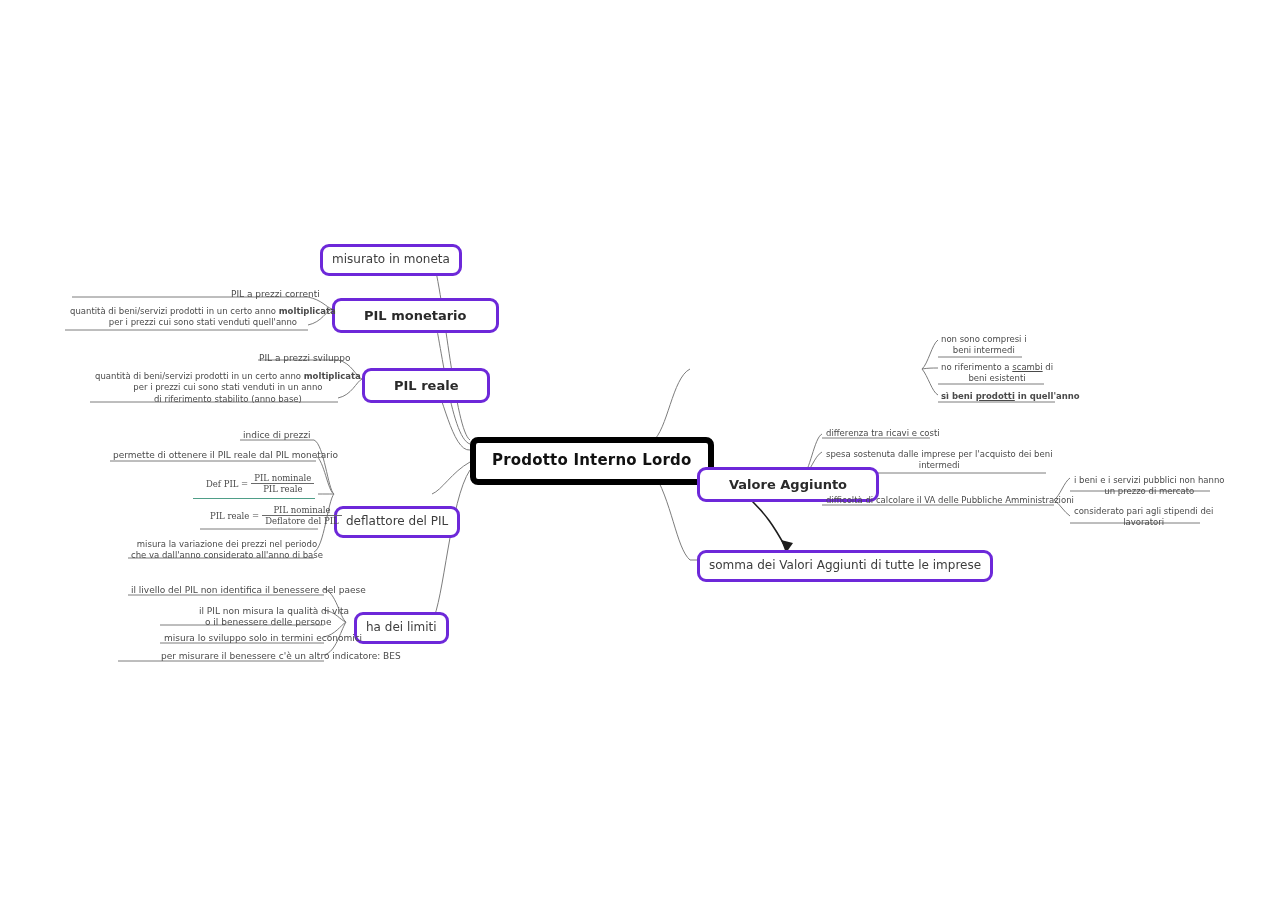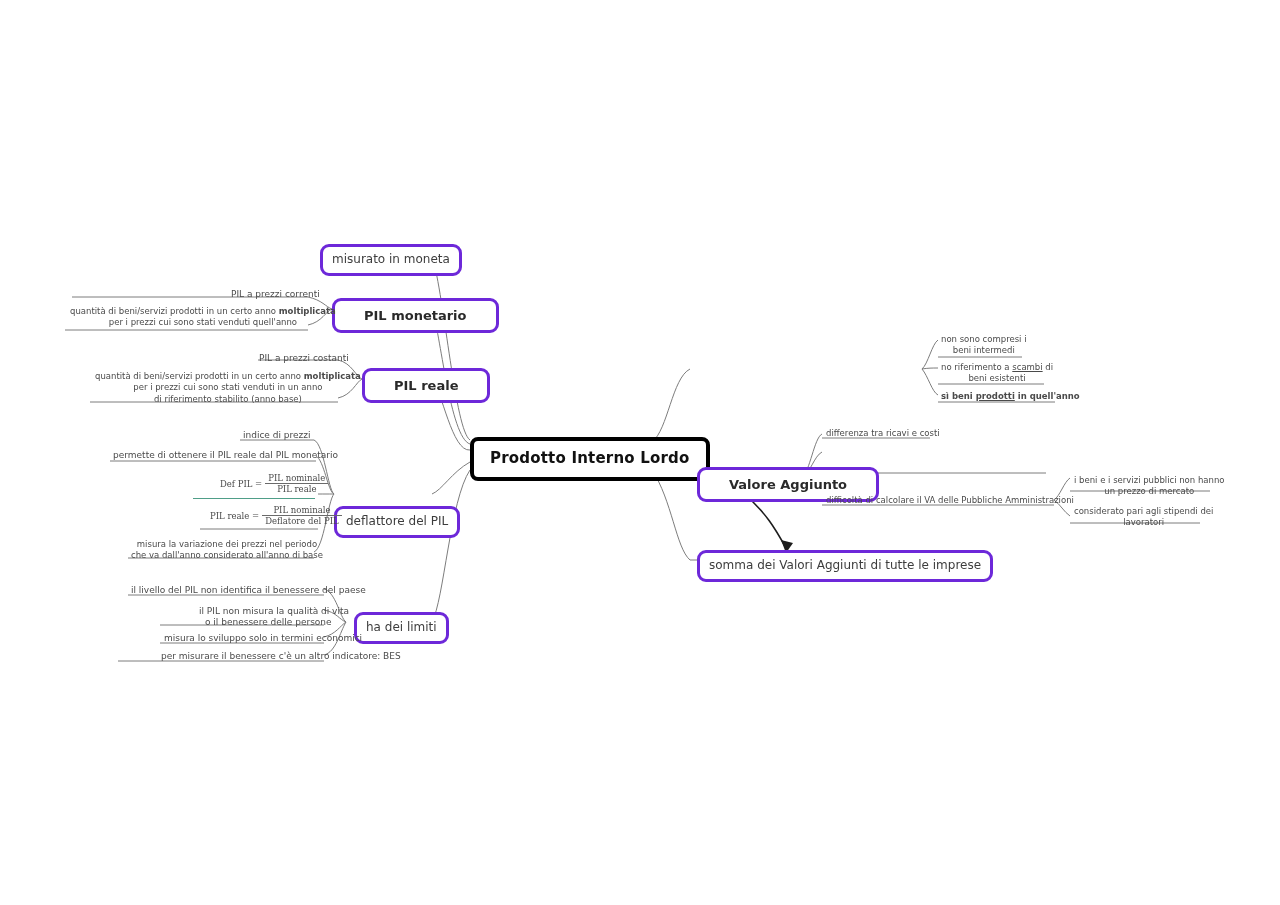--- a/index.html
+++ b/index.html
@@ -4,21 +4,21 @@
 <style>
   html,body{margin:0;padding:0;background:#ffffff;}
   body{width:1280px;height:905px;position:relative;overflow:hidden;
        font-family:"DejaVu Sans","Liberation Sans",sans-serif;color:#3a3a3a;}
   #canvas{position:absolute;left:0;top:0;width:1280px;height:905px;}
   svg.wires{position:absolute;left:0;top:0;width:1280px;height:905px;pointer-events:none;}
 
   .node{position:absolute;box-sizing:border-box;background:#ffffff;
         border:3px solid #6d28d9;border-radius:9px;padding:5px 9px;
         font-size:11.5px;line-height:1.32;color:#3d3d3d;white-space:pre;}
-  .node.root{border:4px solid #000000;border-radius:8px;font-weight:bold;
+  .node.root{border:6px solid #000000;border-radius:8px;font-weight:bold;
         font-size:15px;color:#111;padding:8px 16px;letter-spacing:.2px;}
   .node.strong{font-weight:bold;font-size:13px;color:#2a2a2a;padding:6px 29px;}
   .node.big{font-size:12.5px;}
   .node.mid{font-size:12px;}
 
   
   .leaf{position:absolute;font-size:9.5px;line-height:1.35;color:#4a4a4a;
         white-space:pre;text-align:center;}
   .leaf.sm{font-size:9px;}
   .leaf.xs{font-size:8.5px;}
@@ -114,27 +114,27 @@
 
   <div class="node strong" style="left:362px;top:368px;">PIL reale</div>
 
   <div class="node mid" style="left:334px;top:506px;">deflattore del PIL</div>
 
   <div class="node mid" style="left:354px;top:612px;">ha dei limiti</div>
 
   <div class="leaf sm" style="left:231px;top:288px;">PIL a prezzi correnti</div>
   <div class="leaf xs" style="left:70px;top:306px;"><span>quantità di beni/servizi prodotti in un certo anno </span><b>moltiplicata</b><br><span>per i prezzi cui sono stati venduti quell'anno</span></div>
 
-  <div class="leaf sm" style="left:259px;top:352px;">PIL a prezzi costanti</div>
+  <div class="leaf sm" style="left:259px;top:352px;">PIL a prezzi sviluppo</div>
   <div class="leaf xs" style="left:95px;top:371px;"><span>quantità di beni/servizi prodotti in un certo anno </span><b>moltiplicata</b><br><span>per i prezzi cui sono stati venduti in un anno</span><br><span>di riferimento stabilito (anno base)</span></div>
 
   <div class="leaf sm" style="left:243px;top:429px;">indice di prezzi</div>
   <div class="leaf sm" style="left:113px;top:449px;">permette di ottenere il PIL reale dal PIL monetario</div>
 
-  <div class="formula" style="left:203px;top:473px;margin-left:14px;">
+  <div class="formula" style="left:203px;top:473px;">
     <span class="eq">Def PIL  =</span><span class="frac"><span class="num">PIL nominale</span><span class="den">PIL reale</span></span>
   </div>
 
   <div class="tealrule" style="left:193px;top:498px;width:122px;"></div>
 
   <div class="formula" style="left:207px;top:505px;">
     <span class="eq">PIL reale  =</span><span class="frac"><span class="num">PIL nominale</span><span class="den">Deflatore del PIL</span></span>
   </div>
 
   <div class="leaf xs" style="left:131px;top:539px;"><span>misura la variazione dei prezzi nel periodo</span><br><span>che va dall'anno considerato all'anno di base</span></div>
@@ -150,19 +150,20 @@
 
   <div class="node mid" style="left:697px;top:550px;">somma dei Valori Aggiunti di tutte le imprese</div>
 
   <div class="leaf xs" style="left:941px;top:334px;"><span>non sono compresi i</span><br><span>beni intermedi</span></div>
 
   <div class="leaf xs" style="left:941px;top:362px;"><span>no riferimento a </span><u class="ul">scambi</u><span> di</span><br><span>beni esistenti</span></div>
 
   <div class="leaf xs" style="left:941px;top:391px;font-weight:bold;"><span>sì beni </span><u class="ul">prodotti</u><span> in quell'anno</span></div>
 
   <div class="leaf xs" style="left:826px;top:428px;">differenza tra ricavi e costi</div>
+  <div class="leaf xs" style="left:826px;top:449px;"><span>spesa sostenuta dalle imprese per l'acquisto dei beni</span><br><span>intermedi</span></div>
   <div class="leaf xs" style="left:826px;top:495px;">difficoltà di calcolare il VA delle Pubbliche Amministrazioni</div>
 
   <div class="leaf xs" style="left:1074px;top:475px;"><span>i beni e i servizi pubblici non hanno</span><br><span>un prezzo di mercato</span></div>
 
   <div class="leaf xs" style="left:1074px;top:506px;"><span>considerato pari agli stipendi dei</span><br><span>lavoratori</span></div>
 
 </div>
 
 </body></html>

